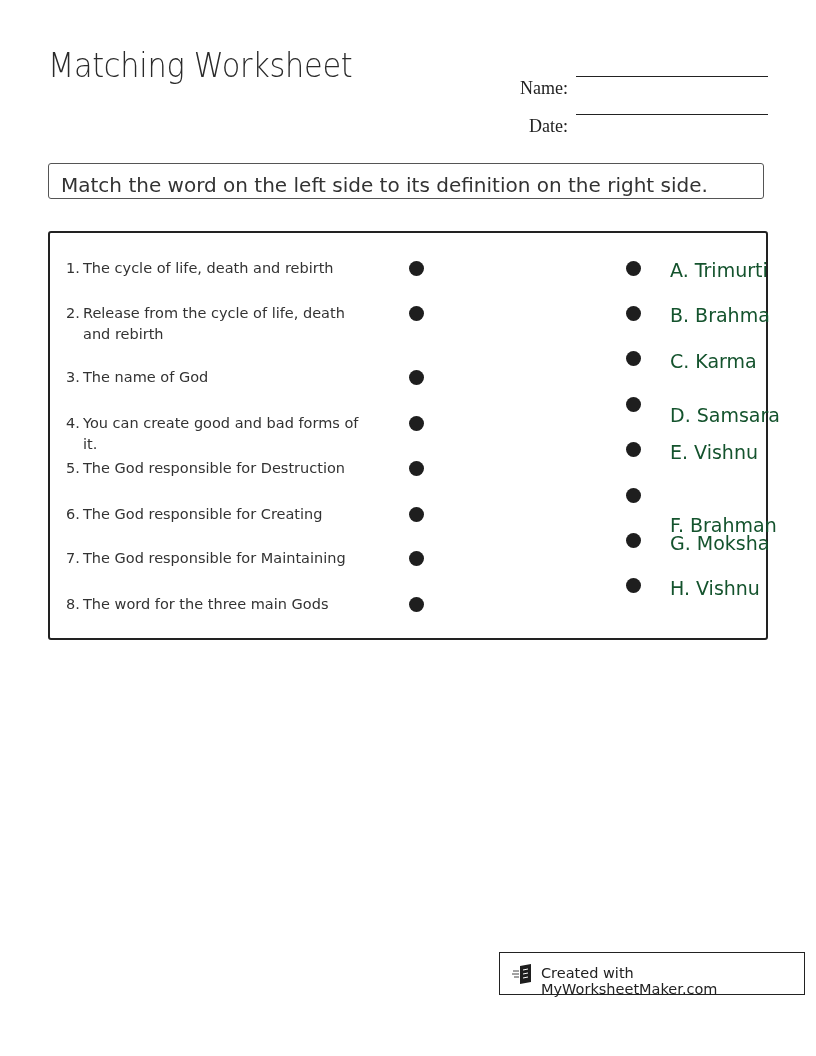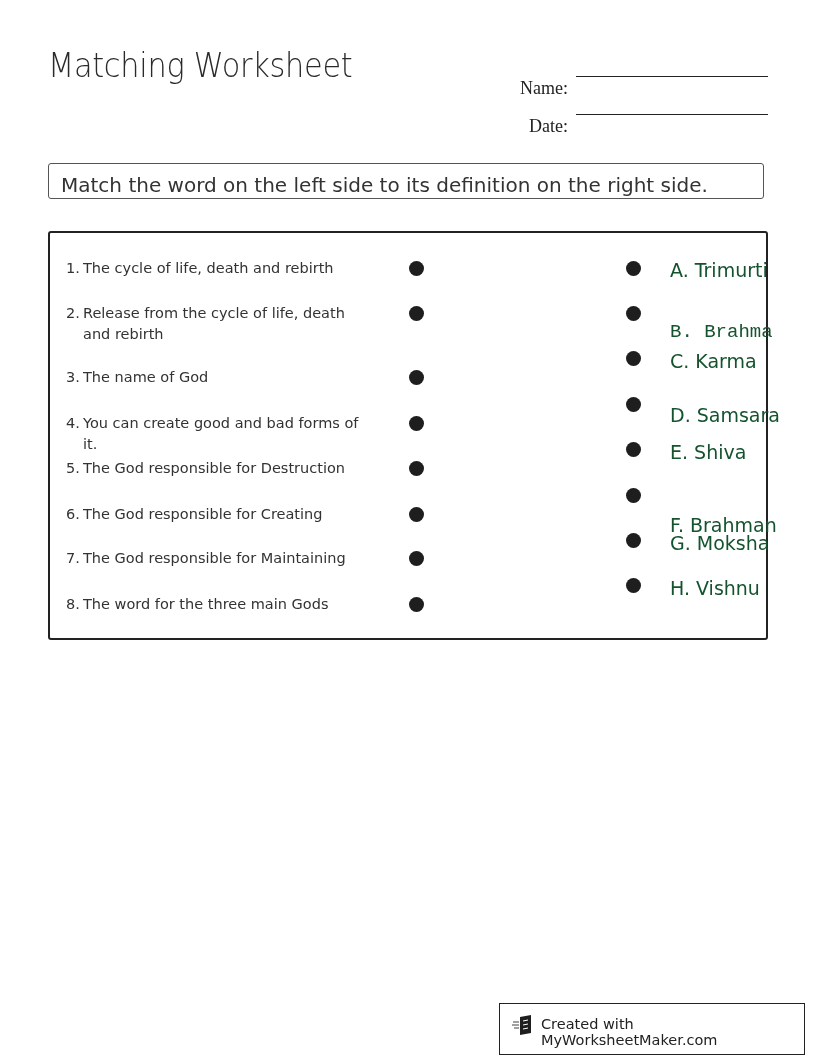--- a/index.html
+++ b/index.html
@@ -8,21 +8,21 @@
   .field-label { position: absolute; font-family: "Liberation Serif", serif; font-size: 18px; color: #222; margin-top: 24px; }
   .field-line { position: absolute; border-bottom: 1px solid #222; height: 0; }
   .instructions { position: absolute; left: 48px; top: 163px; width: 716px; height: 36px; border: 1.5px solid #555; border-radius: 3px; box-sizing: border-box; }
   .instructions span { position: absolute; left: 12px; top: 9px; font-size: 20px; color: #333; }
   .match-box { position: absolute; left: 48px; top: 231px; width: 720px; height: 409px; border: 2px solid #222; border-radius: 3px; box-sizing: border-box; }
   .q { position: absolute; left: 66px; font-size: 14.5px; color: #333; line-height: 21px; width: 300px; }
   .q .num { position: absolute; left: 0; }
   .q .txt { display: block; padding-left: 17px; }
   .dot { position: absolute; width: 15px; height: 15px; border-radius: 50%; background: #1e1e1e; }
   .ans { position: absolute; left: 670px; font-size: 19px; color: #14532d; }
-  .footer { position: absolute; left: 499px; top: 1003px; width: 306px; height: 52px; border: 1.5px solid #222; box-sizing: border-box; }
+  .footer { position: absolute; left: 499px; top: 952px; width: 306px; height: 43px; border: 1.5px solid #222; box-sizing: border-box; }
   .footer .logo { position: absolute; left: 12px; top: 11px; width: 22px; height: 20px; }
   .footer span { position: absolute; left: 41px; top: 12px; font-size: 14.5px; color: #222; }
 </style>
 </head>
 <body>
 
 <div class="title">Matching Worksheet</div>
 
 <div class="field-label" style="left:520px; top:54px;">Name:</div>
 <div class="field-line" style="left:576px; top:76px; width:192px;"></div>
@@ -80,24 +80,24 @@
 <div class="dot" style="left:626px; top:261px;"></div>
 <div class="dot" style="left:626px; top:306px;"></div>
 <div class="dot" style="left:626px; top:351px;"></div>
 <div class="dot" style="left:626px; top:397px;"></div>
 <div class="dot" style="left:626px; top:442px;"></div>
 <div class="dot" style="left:626px; top:488px;"></div>
 <div class="dot" style="left:626px; top:533px;"></div>
 <div class="dot" style="left:626px; top:578px;"></div>
 
 <div class="ans" style="top:259px;">A. Trimurti</div>
-<div class="ans" style="top:321px;font-family:Liberation Mono, monospace;">B. Brahma</div>
+<div class="ans" style="top:304px;">B. Brahma</div>
 <div class="ans" style="top:350px;">C. Karma</div>
 <div class="ans" style="top:404px;">D. Samsara</div>
-<div class="ans" style="top:441px;">E. Shiva</div>
+<div class="ans" style="top:441px;">E. Vishnu</div>
 <div class="ans" style="top:486px;margin-top:28px;">F. Brahman</div>
 <div class="ans" style="top:532px;">G. Moksha</div>
 <div class="ans" style="top:577px;">H. Vishnu</div>
 
 <div class="footer">
   <svg class="logo" viewBox="0 0 22 20">
     <line x1="1" y1="7" x2="7" y2="7" stroke="#444" stroke-width="1"></line>
     <line x1="0" y1="10" x2="7" y2="10" stroke="#444" stroke-width="1"></line>
     <line x1="2" y1="13" x2="7" y2="13" stroke="#444" stroke-width="1"></line>
     <polygon points="8,2 19,0 19,18 8,20" fill="#1e1e1e"></polygon>

